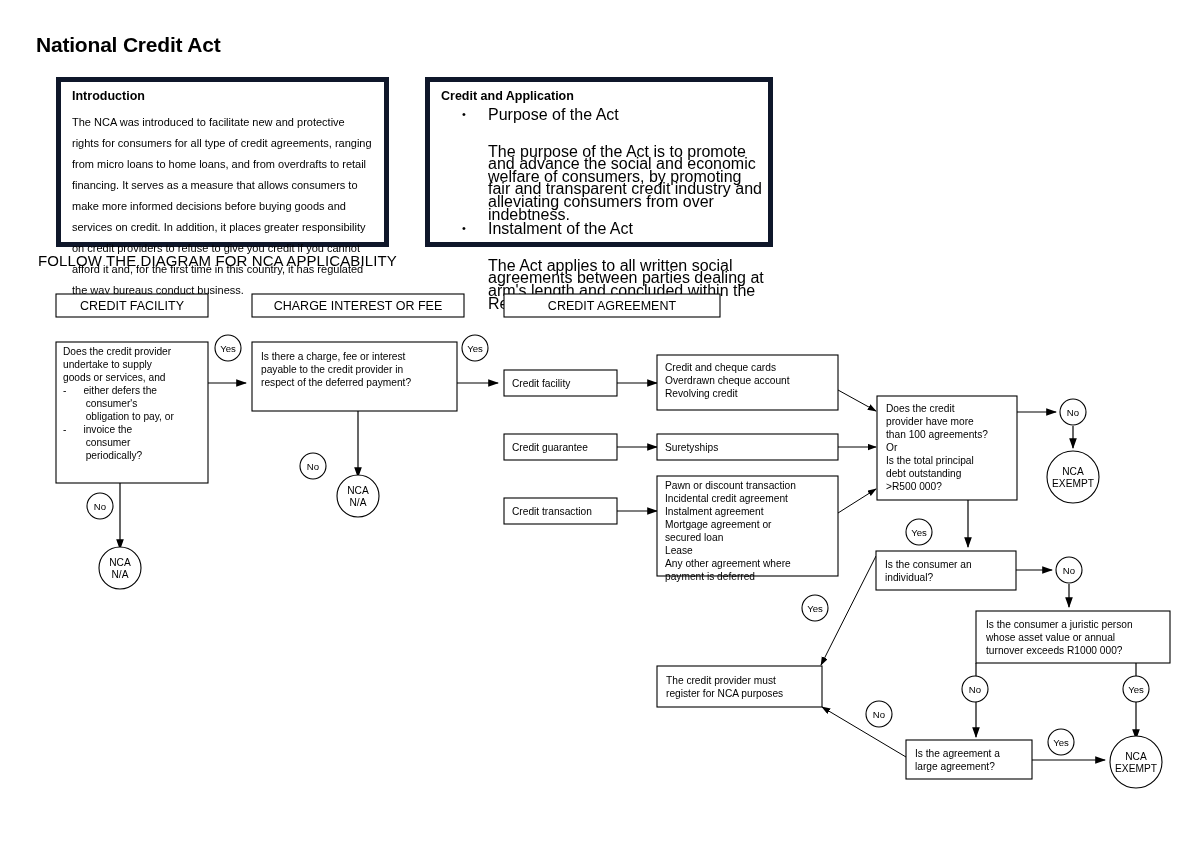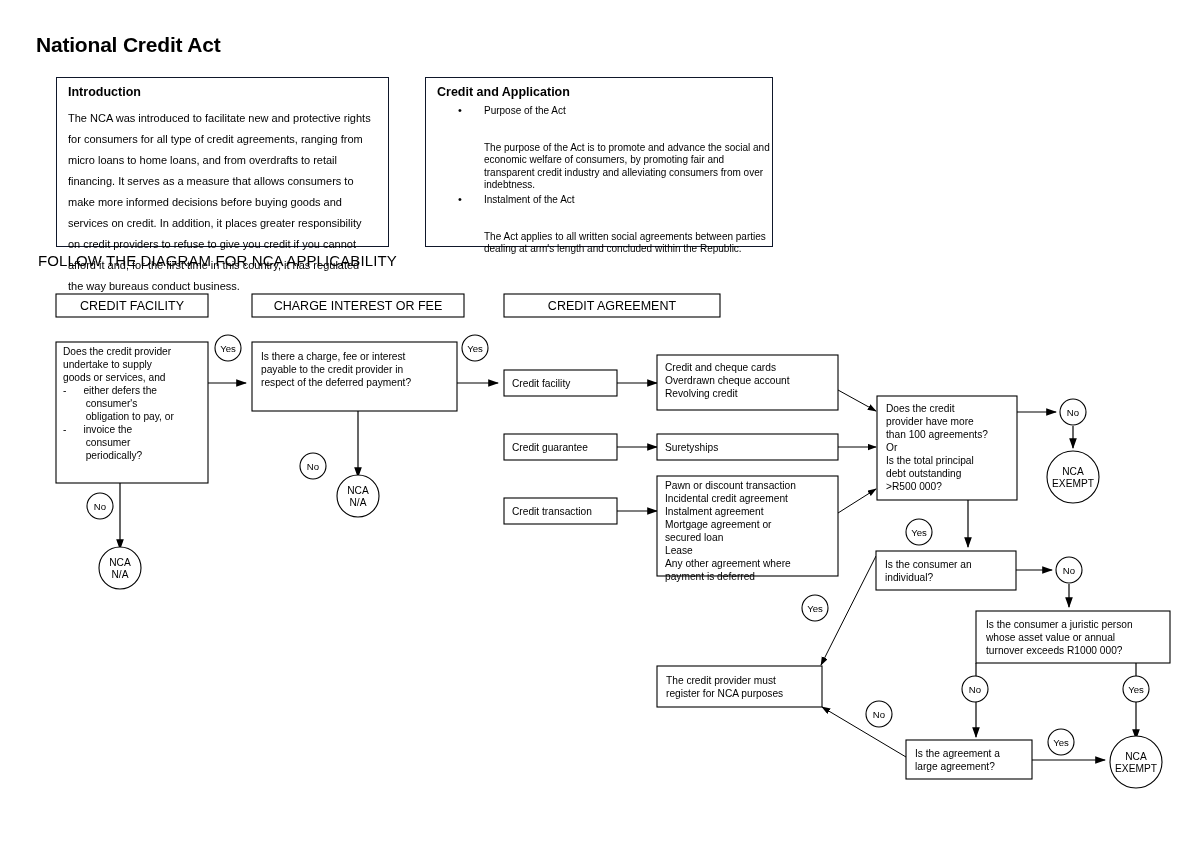--- a/index.html
+++ b/index.html
@@ -13,39 +13,39 @@
   }
   #page{position:relative;width:1200px;height:749px;}
 
   .doc-title{
     position:absolute;left:36px;top:33px;
     font-size:21px;font-weight:bold;letter-spacing:-0.2px;
   }
 
   .infobox{
     position:absolute;
-    border:1px solid #0f172a;
+    border:5px solid #0f172a;
     background:#fff;
     box-sizing:border-box;
   }
   .infobox .ib-head{
     font-size:12.5px;font-weight:bold;
     padding:7px 0 0 11px;
   }
   .infobox .ib-body{
     font-size:11px;line-height:21px;
     padding:9px 12px 0 11px;
   }
   #box-intro{left:56px;top:77px;width:333px;height:170px;}
   #box-purpose{left:425px;top:77px;width:348px;height:170px;}
 
   .bullets{list-style:none;margin:6px 0 0 0;padding:0;}
   .bullets li{
     position:relative;padding-left:58px;margin-bottom:2px;
-    font-size:10px;line-height:12.6px;
+    font-size:16px;line-height:12.6px;
   }
   .bullets li:before{
     content:"\2022";position:absolute;left:32px;top:-1px;font-size:11px;
   }
   .bullets li .b-title{display:block;}
   .bullets li .b-text{display:block;margin-top:24px;}
 
   .section-head{
     position:absolute;left:38px;top:252px;
     font-size:15px;letter-spacing:0.1px;

